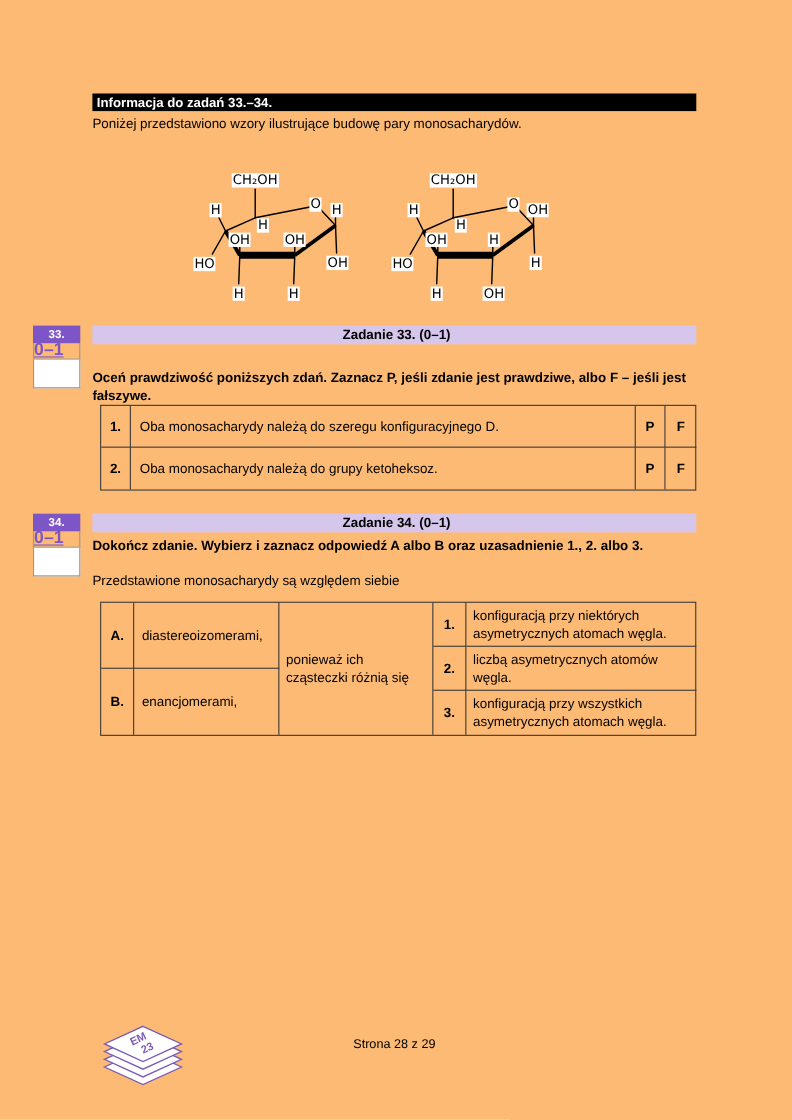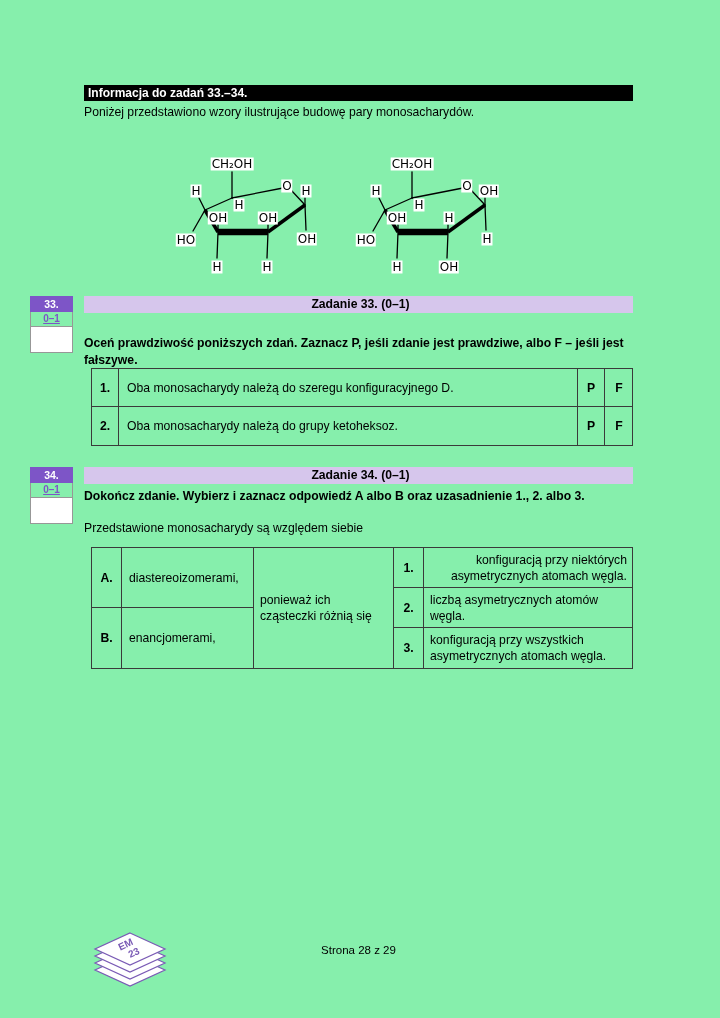--- a/index.html
+++ b/index.html
@@ -1,19 +1,19 @@
 <!DOCTYPE html>
 <html><head>
 <meta charset="utf-8">
 <style>
   * { margin:0; padding:0; box-sizing:border-box; }
   html,body { background:#e9e9e9; }
   body { font-family:"Liberation Sans","DejaVu Sans",sans-serif; color:#000; }
   .page {
-    position:relative; width:720px; height:1018px; background:#86efac;
+    position:relative; width:720px; height:1018px; background:#fdba74;
     margin:0 auto; overflow:hidden;
   }
 
   
   .info-bar {
     position:absolute; left:84px; top:85px; width:549px; height:16px;
     background:#000; color:#fff; font-weight:bold; font-size:12px;
     line-height:16px; padding-left:4px;
   }
   .intro {
@@ -44,22 +44,22 @@
   
   .marker { position:absolute; left:30px; width:43px; }
   #marker33 { top:296px; }
   #marker34 { top:467px; }
   .marker-num {
     height:16px; background:#7d55c7; color:#fff; font-weight:bold;
     font-size:10.5px; line-height:16px; text-align:center;
   }
   .marker-pts {
     height:15px; border:1px solid #979797; border-top:none;
-    color:#7d55c7; font-weight:bold; font-size:10px; line-height:13px;
-    text-align:center;
+    color:#7d55c7; font-weight:bold; font-size:16px; line-height:13px;
+    text-align:left;
     text-decoration:underline;
   }
   .marker-box { height:26px; border:1px solid #979797; border-top:none; background:#fff; }
 
   
   .instr { position:absolute; left:84px; width:549px; font-weight:bold;
            font-size:12.2px; line-height:17px; }
   #instr33 { top:318px;margin-top:17px; }
   #instr34 { top:488px; white-space:nowrap; }
   .lead { position:absolute; left:84px; top:520px; width:549px;
@@ -97,21 +97,21 @@
   .t34 .letter, .t34 .rnum { justify-content:center; font-weight:bold; }
   .t34 .term { padding-left:7px; }
   .t34 .conn { padding:0 6px; line-height:16px; }
   .t34 .rtxt { padding:2px 6px; line-height:16px; }
   .c-letterA { grid-column:1; grid-row:1/4; }
   .c-termA   { grid-column:2; grid-row:1/4; }
   .c-letterB { grid-column:1; grid-row:4/7; }
   .c-termB   { grid-column:2; grid-row:4/7; }
   .c-conn    { grid-column:3; grid-row:1/7; }
   .c-num1    { grid-column:4; grid-row:1/3; }
-  .c-txt1    { grid-column:5; grid-row:1/3;text-align:right; }
+  .c-txt1    { grid-column:5; grid-row:1/3; }
   .c-num2    { grid-column:4; grid-row:3/5; }
   .c-txt2    { grid-column:5; grid-row:3/5; }
   .c-num3    { grid-column:4; grid-row:5/7; }
   .c-txt3    { grid-column:5; grid-row:5/7; }
 
   
   .page-num {
     position:absolute; left:84px; top:944px; width:549px;
     text-align:center; font-size:11.5px;
   }

